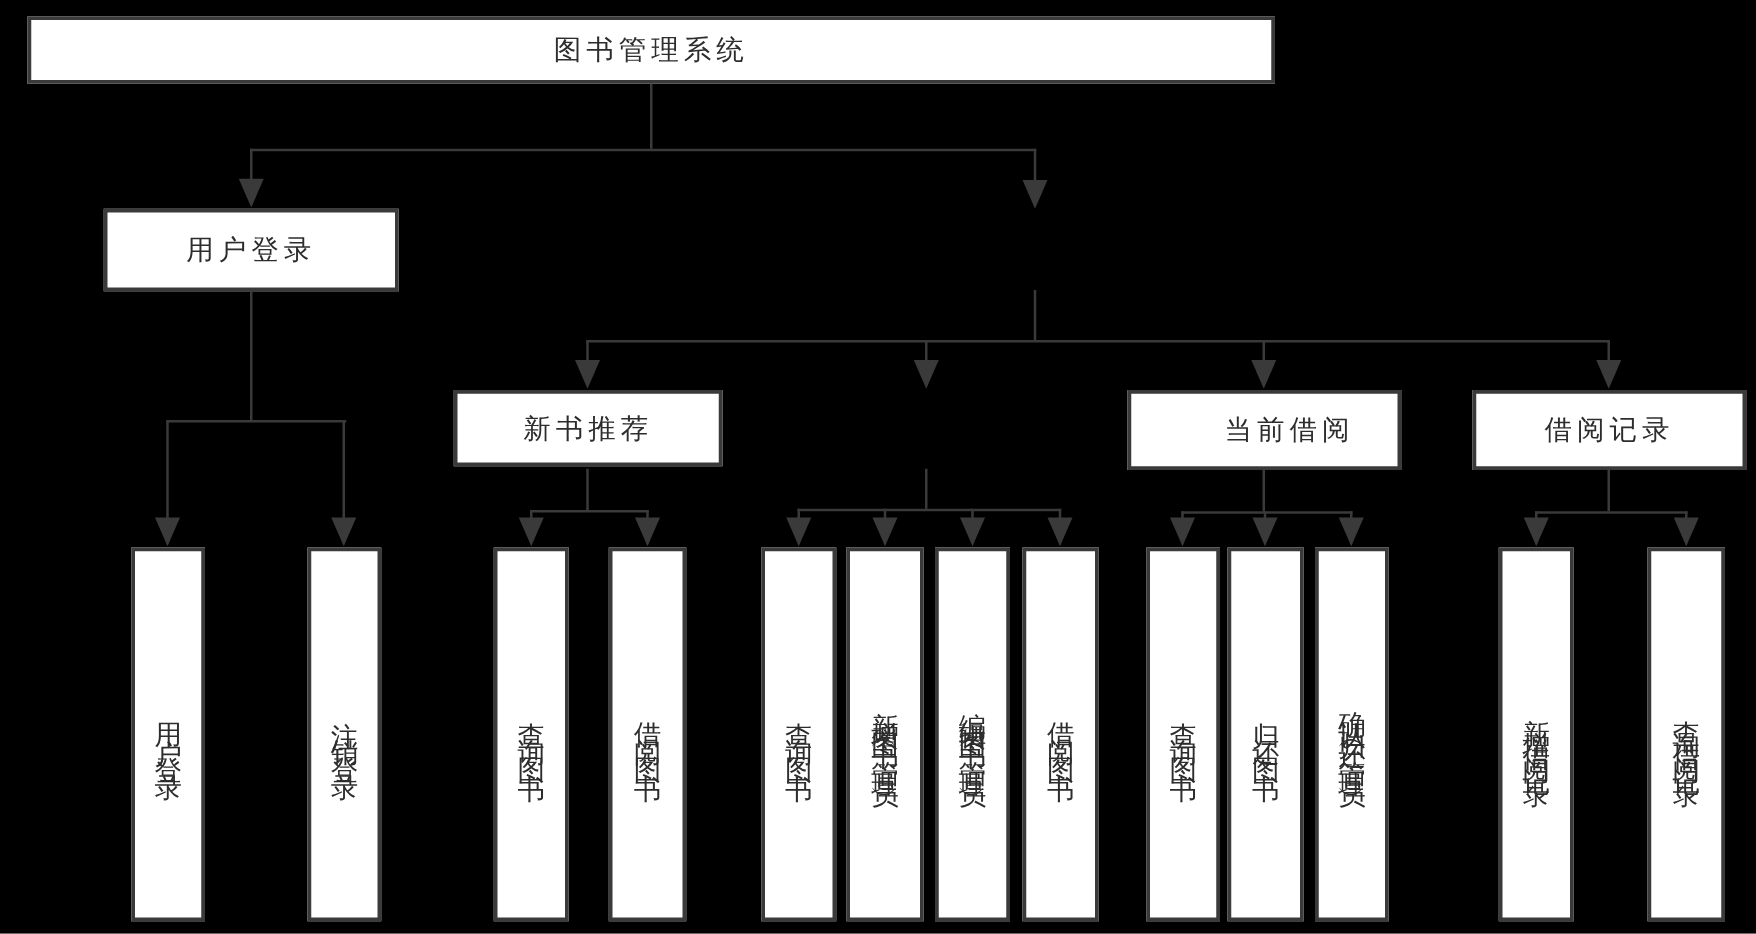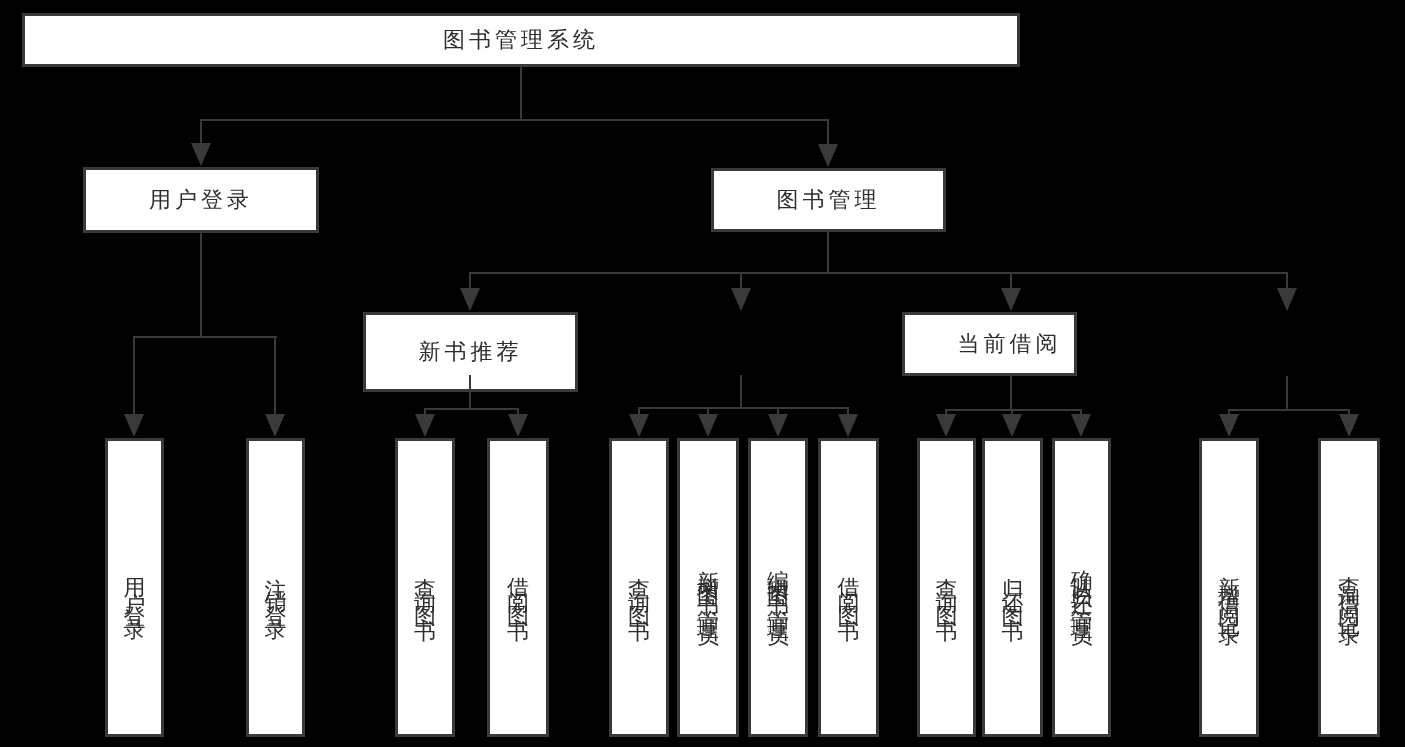--- a/index.html
+++ b/index.html
@@ -37,24 +37,24 @@
   }
 </style>
 </head>
 <body>
 
 <div id="stage">
 
   <div class="box" style="left:22px;top:13px;width:998px;height:54px;">图书管理系统</div>
 
   <div class="box" style="left:83px;top:167px;width:236px;height:66px;">用户登录</div>
-  <div class="box" style="left:711px;top:168px;width:235px;height:64px;">图书管理</div>
 
-  <div class="box" style="left:363px;top:312px;width:215px;height:80px;">新书推荐</div>
-  <div class="box" style="left:902px;top:312px;width:175px;height:64px;padding-left:40px;">当前借阅</div>
+  <div class="box" style="left:363px;top:312px;width:215px;height:61px;">新书推荐</div>
+  <div class="box" style="left:902px;top:312px;width:219px;height:64px;padding-left:40px;">当前借阅</div>
+  <div class="box" style="left:1178px;top:312px;width:219px;height:64px;">借阅记录</div>
 
   <div class="vbox" style="left:105px;top:438px;width:59px;height:299px;">
     <span class="vtext v-short">用户登录</span>
     </div>
   <div class="vbox" style="left:246px;top:438px;width:59px;height:299px;">
     <span class="vtext v-short">注销登录</span>
     </div>
 
   <div class="vbox" style="left:395px;top:438px;width:60px;height:299px;">
     <span class="vtext v-short">查询图书</span>

